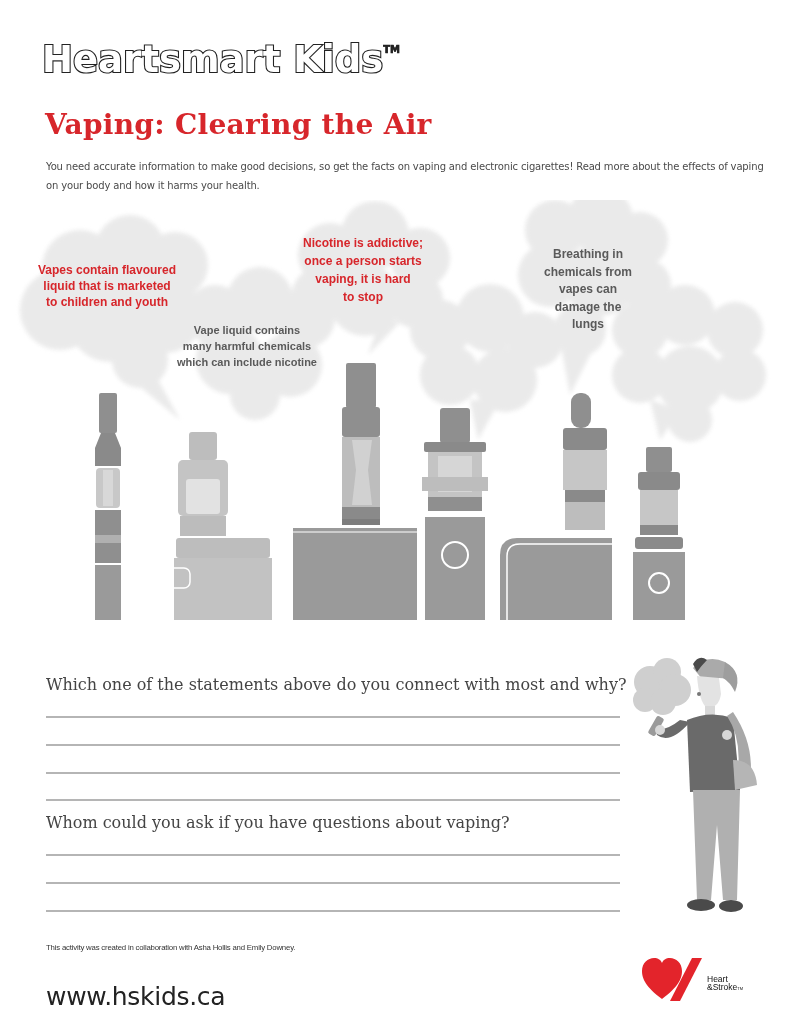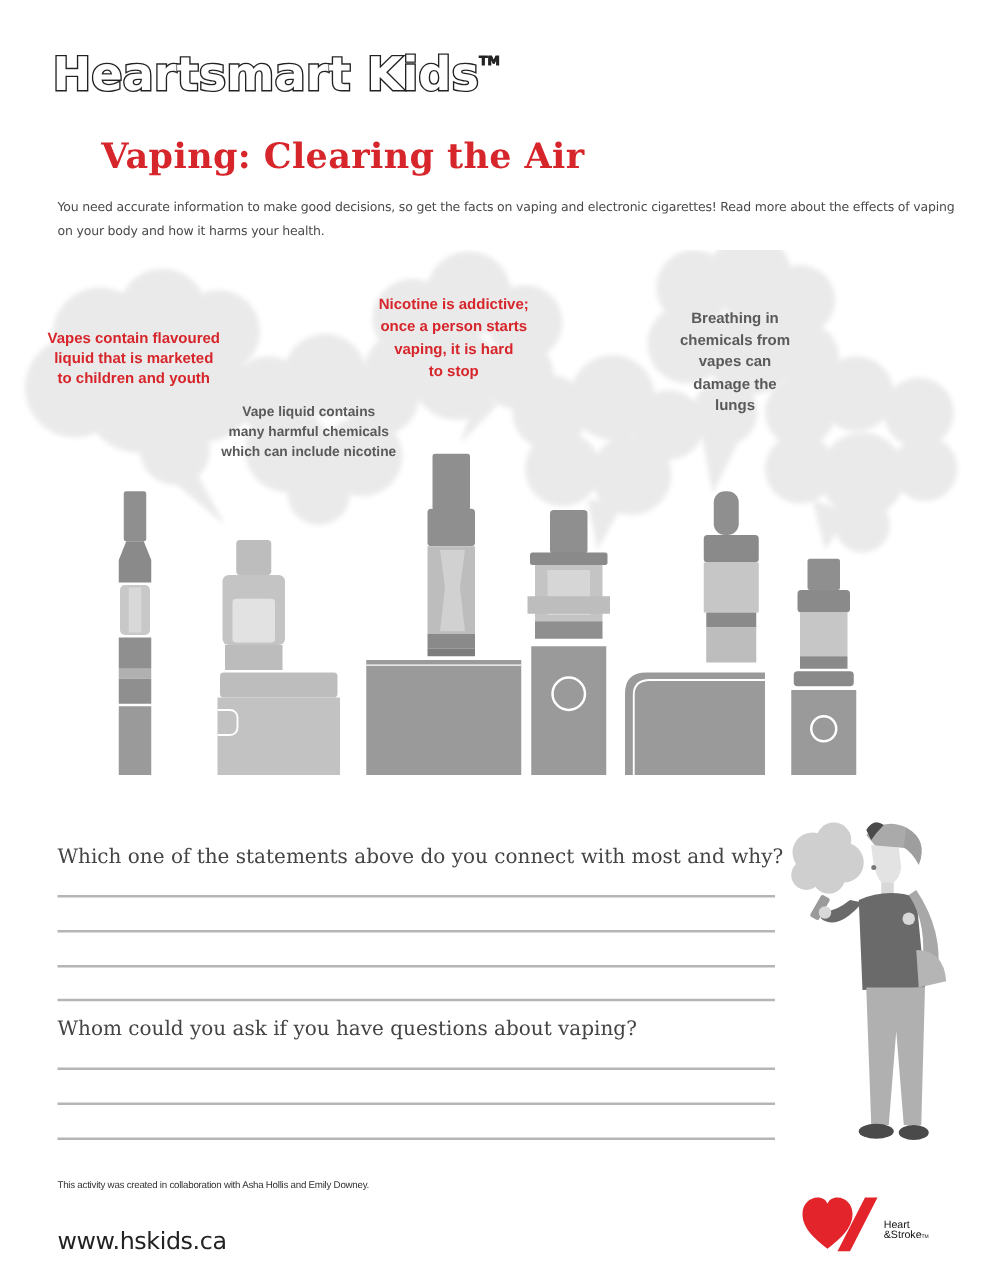--- a/index.html
+++ b/index.html
@@ -1,30 +1,30 @@
 <!DOCTYPE html>
 <html><head>
 <meta charset="utf-8">
 <style>
   html, body { margin:0; padding:0; background:#ffffff; }
   body { width:791px; height:1024px; position:relative; overflow:hidden; font-family:"Liberation Sans", sans-serif; }
   .abs { position:absolute; }
   .logo { left:42px; top:38px; font-family:"DejaVu Sans", sans-serif; font-weight:bold; font-size:37px; color:#ffffff; letter-spacing:0px;
           -webkit-text-stroke:2.2px #222; paint-order:stroke fill; text-shadow:0 0 0 #222; }
   .logo .tm { font-size:10px; -webkit-text-stroke:0.6px #222; vertical-align:top; position:relative; top:6px; color:#222; }
-  .title { left:45px; top:108px; font-family:"DejaVu Serif", serif; font-weight:bold; font-size:28px; color:#d7262b; letter-spacing:0.3px;margin-left:36px; }
+  .title { left:45px; top:108px; font-family:"DejaVu Serif", serif; font-weight:bold; font-size:28px; color:#d7262b; letter-spacing:0.3px; }
   .intro { left:46px; top:157px; width:720px; font-family:"DejaVu Sans", sans-serif; font-size:10px; line-height:19px; color:#4a4a4a; letter-spacing:-0.15px; }
   .illus { left:0; top:200px; width:791px; height:450px; }
   .bubble-text { position:absolute; text-align:center; font-family:"Liberation Sans", sans-serif; font-weight:bold; font-size:12px; line-height:16px; }
   .red { color:#d7262b; }
   .grey { color:#5a5a5a; }
   .q { left:46px; font-family:"DejaVu Serif", serif; font-size:16px; color:#444; }
   .line { position:absolute; left:46px; width:574px; height:1.5px; background:#b5b5b5; }
   .credit { left:46px; top:943px; font-size:7.8px; color:#333; letter-spacing:-0.2px; }
-  .url { left:46px; top:982px; font-family:"DejaVu Sans", sans-serif; font-size:19px; color:#222; letter-spacing:-0.3px; }
+  .url { left:46px; top:982px; font-family:"DejaVu Sans", sans-serif; font-size:25px; color:#222; letter-spacing:-0.3px; }
   .hs-logo { left:640px; top:955px; width:120px; height:50px; }
   .hs-text { position:absolute; left:67px; top:20px; font-family:"Liberation Sans", sans-serif; font-weight:normal; font-size:8.5px; line-height:8px; color:#111; }
   .person { left:615px; top:650px; width:160px; height:270px; }
 </style>
 </head>
 <body>
 
 <div class="abs logo"><span>Heartsmart Kids</span><span class="tm">TM</span></div>
 
 <div class="abs title">Vaping: Clearing the Air</div>

